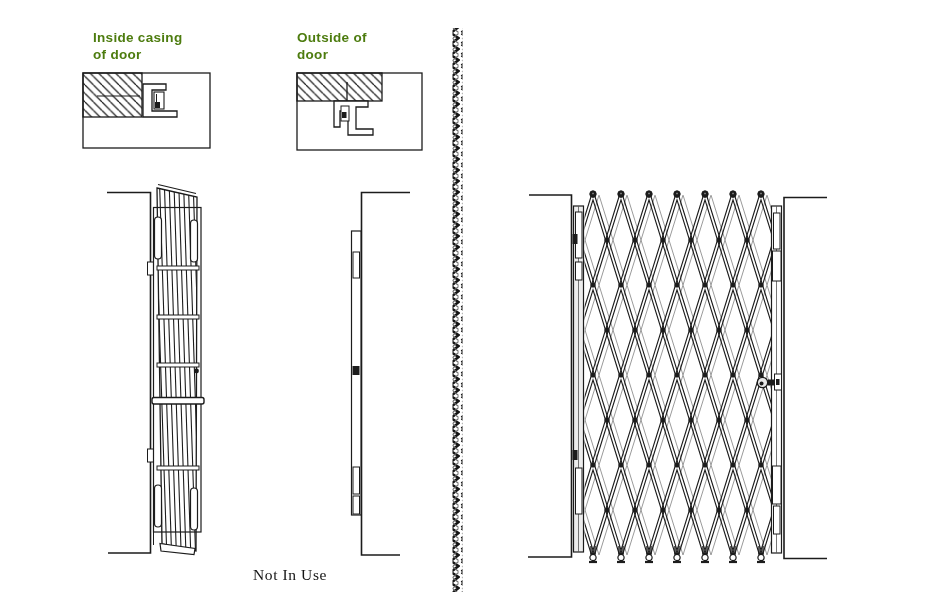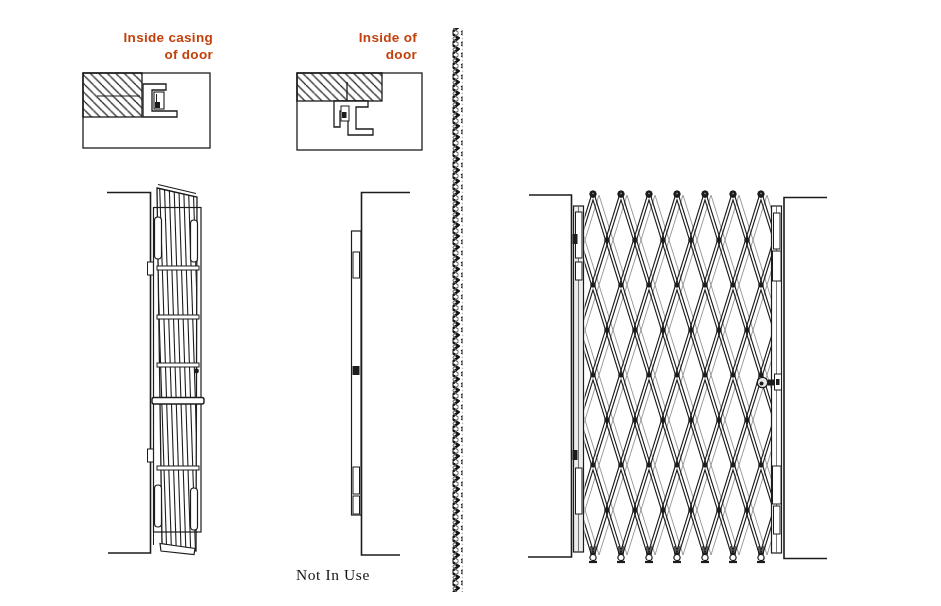--- a/index.html
+++ b/index.html
@@ -6,32 +6,32 @@
   .canvas{
     position:relative;
     width:941px;height:606px;
     background:#ffffff;
     overflow:hidden;
     font-family:"Liberation Sans", sans-serif;
   }
   .drawing-svg{position:absolute;left:0;top:0;}
   .toplabel{
     position:absolute;
-    text-align:right;
+    text-align:left;
     font-family:"Liberation Sans", sans-serif;
     font-weight:700;
     font-size:13.5px;
     line-height:17px;
     letter-spacing:.3px;
-    color:#c2410c;
+    color:#4d7c0f;
   }
   .toplabel span{display:block;}
   .caption{
     position:absolute;
-    text-align:right;
+    text-align:center;
     font-family:"Liberation Serif", serif;
     font-size:15.5px;
     letter-spacing:.6px;
     color:#141414;
   }
 </style>
 </head>
 <body>
 
 <div class="canvas">
@@ -204,20 +204,20 @@
       </g>
     </g>
   </svg>
 
   <div class="toplabel" style="left:93px;top:29px;width:120px;">
     <span>Inside casing</span>
     <span>of door</span>
   </div>
 
   <div class="toplabel" style="left:297px;top:29px;width:120px;">
-    <span>Inside of</span>
+    <span>Outside of</span>
     <span>door</span>
   </div>
 
   <div class="caption" style="left:210px;top:566px;width:160px;">Not In Use</div>
 
 
 </div>
 
 </body></html>

